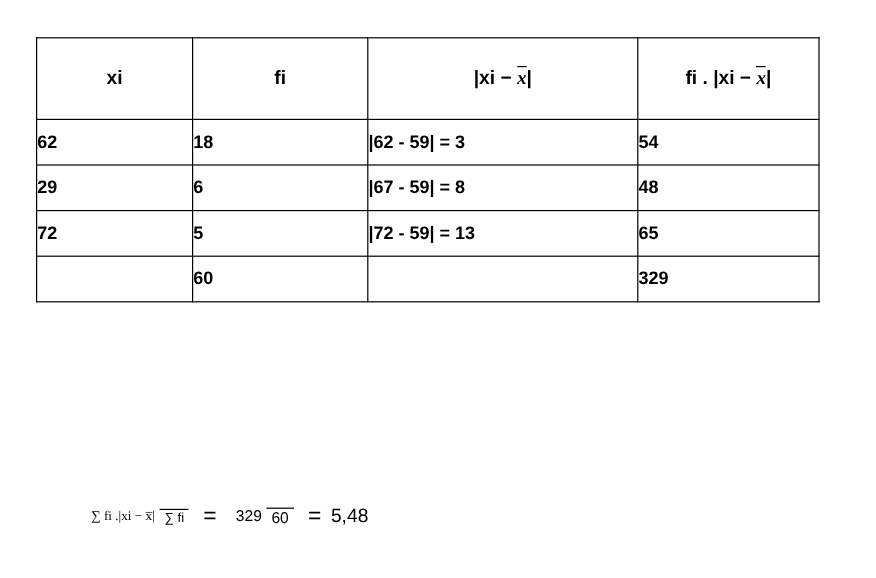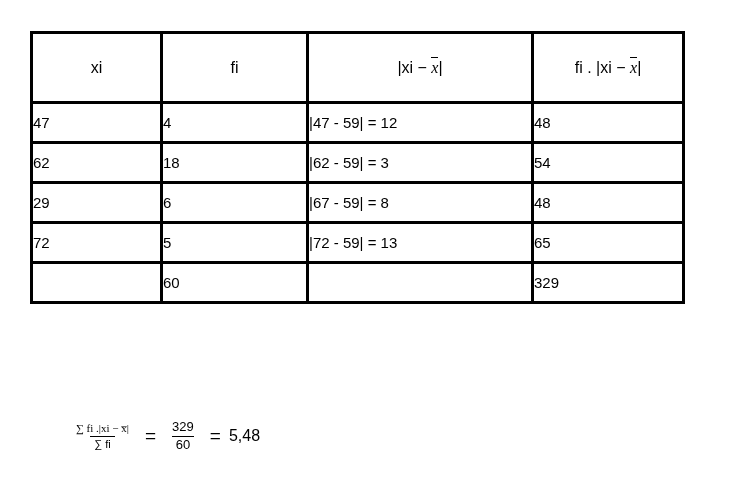--- a/index.html
+++ b/index.html
@@ -25,23 +25,23 @@
 
   table.freq {
     position: absolute;
     left: 30px;
     top: 31px;
     width: 652px;
     border-collapse: collapse;
     table-layout: fixed;
   }
   table.freq td, table.freq th {
-    border: 3px solid #000000;
+    border: 1px solid #000000;
     vertical-align: middle;
-    font-weight: normal;
+    font-weight: bold;
     font-size: 15px;
     padding: 0;
   }
   table.freq thead th {
     height: 67px;
     font-size: 16px;
   }
   table.freq tbody td {
     height: 37px;
   }
@@ -86,21 +86,21 @@
     align-items: center;
     font-size: 19px;
     white-space: nowrap;
   }
   .formula .lbl {
     font-size: 19px;
     margin-right: 6px;
   }
   .frac {
     display: inline-flex;
-    flex-direction: column;
+    flex-direction: row;
     align-items: center;
     vertical-align: middle;
     margin: 0 4px;
   }
   .frac .num {
     font-size: 11px;
     padding: 0 4px 1px 4px;
     line-height: 1.15;
     font-family: "Liberation Serif", serif;
   }
@@ -149,26 +149,20 @@
         </th>
         <th>
           <span class="headtxt"><span>|xi </span><span>−</span> <span class="ovl ital">x</span><span>|</span></span>
         </th>
         <th>
           <span class="headtxt"><span>fi . |xi </span><span>−</span> <span class="ovl ital">x</span><span>|</span></span>
         </th>
       </tr>
     </thead>
     <tbody>
-      <tr>
-        <td>47</td>
-        <td>4</td>
-        <td class="cellmath">|47 - 59|  =  12</td>
-        <td>48</td>
-      </tr>
       <tr>
         <td>62</td>
         <td>18</td>
         <td class="cellmath">|62 - 59|  =  3</td>
         <td>54</td>
       </tr>
       <tr>
         <td>29</td>
         <td>6</td>
         <td class="cellmath">|67 - 59|  = 8</td>

